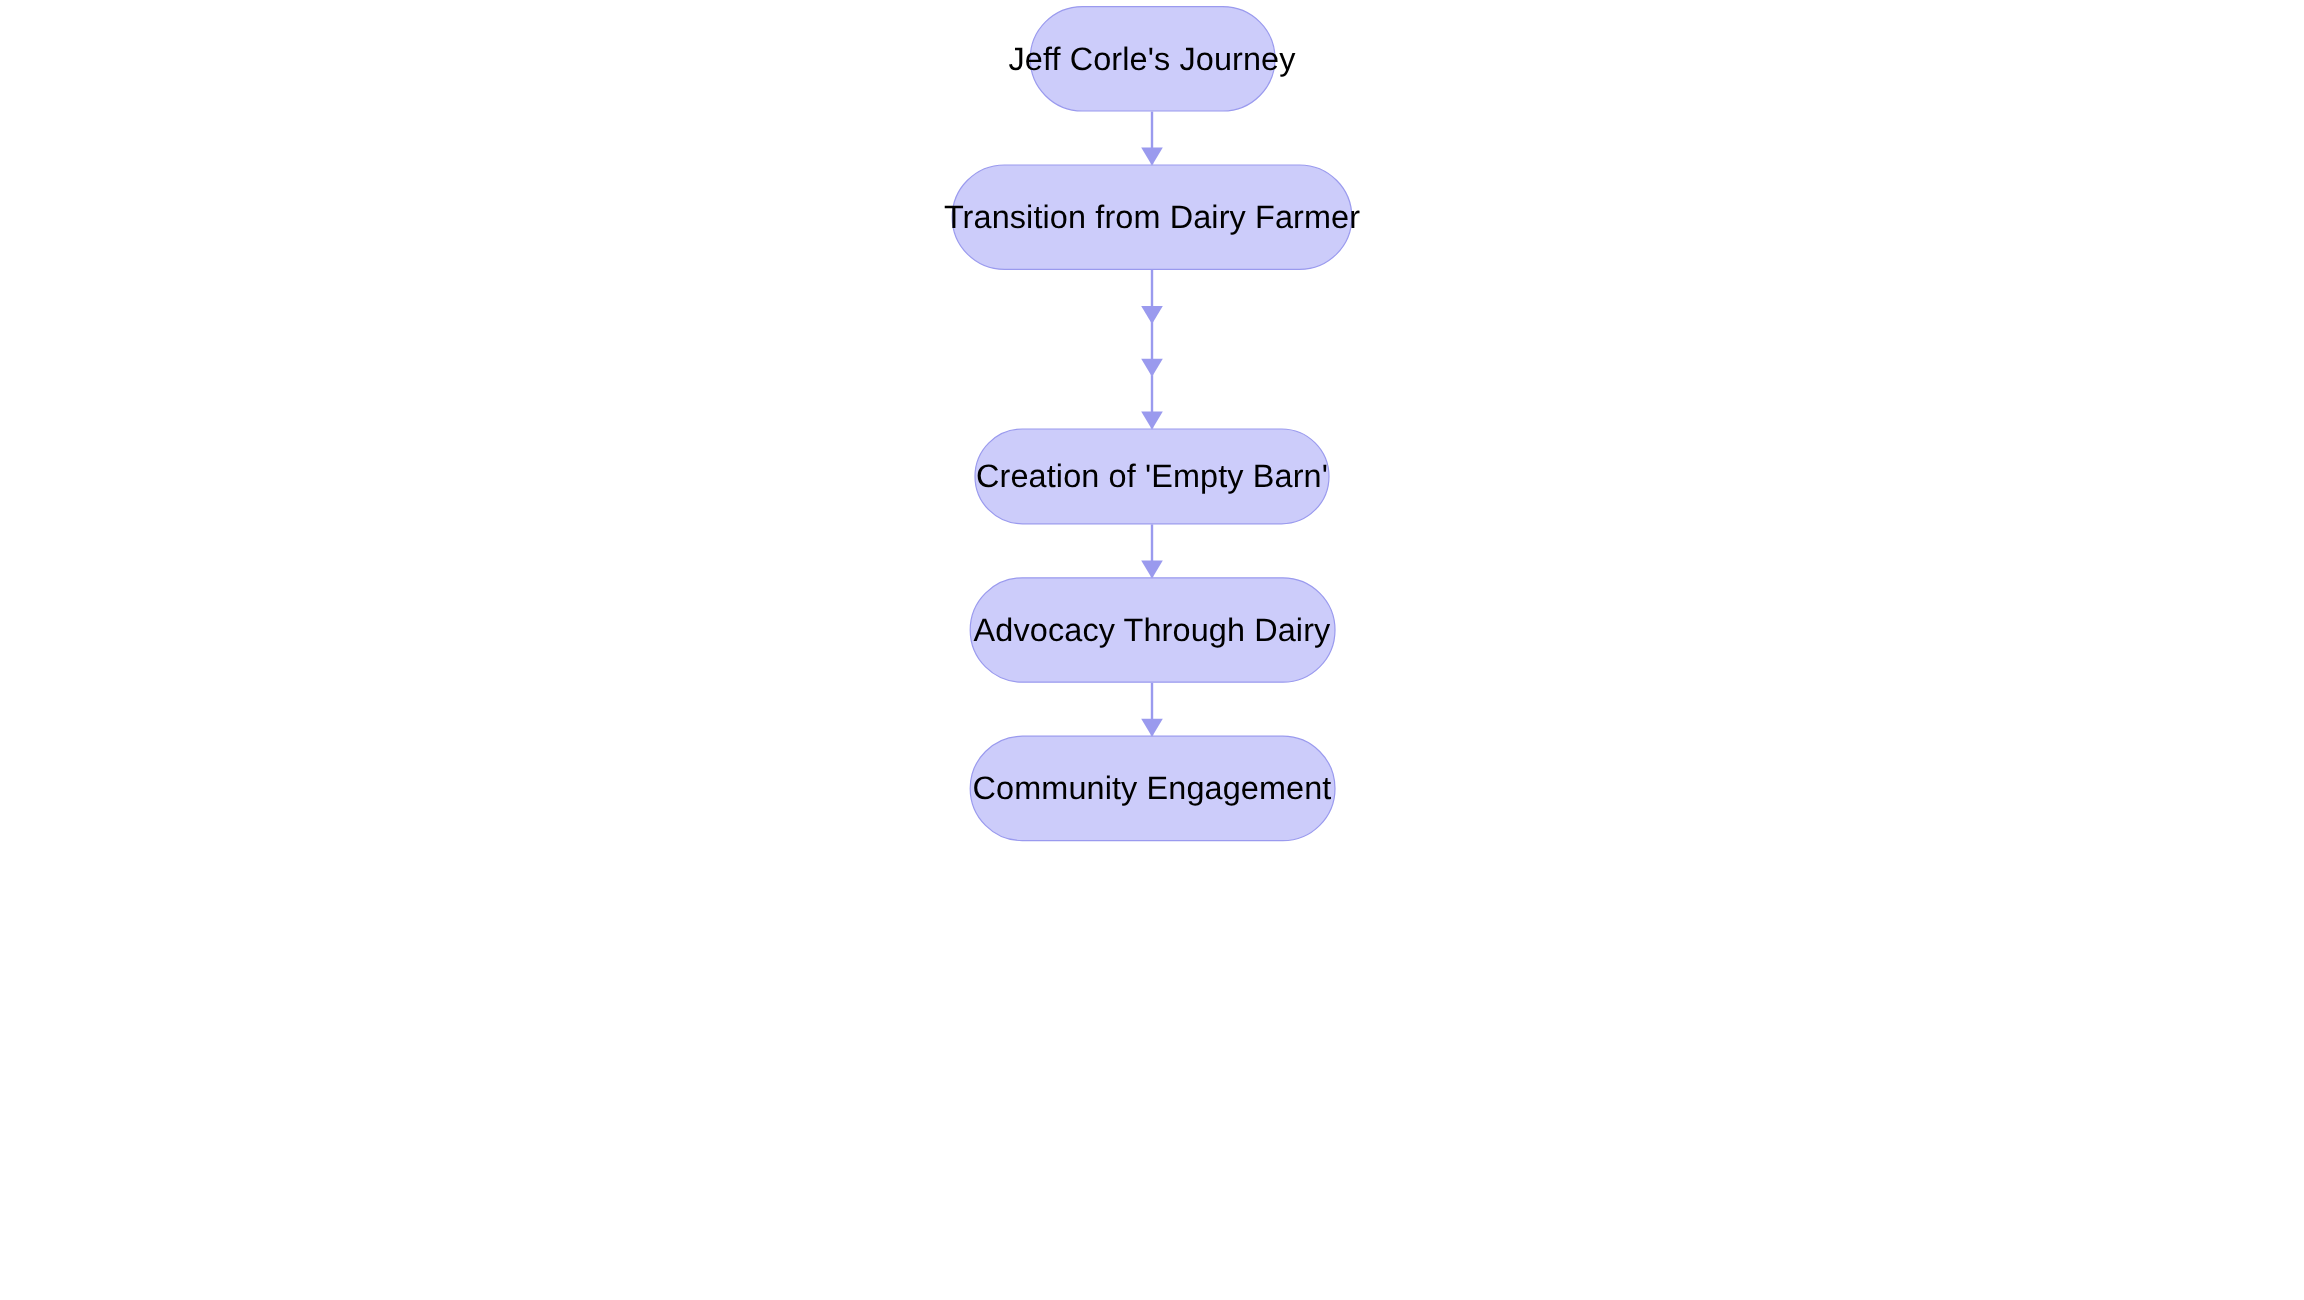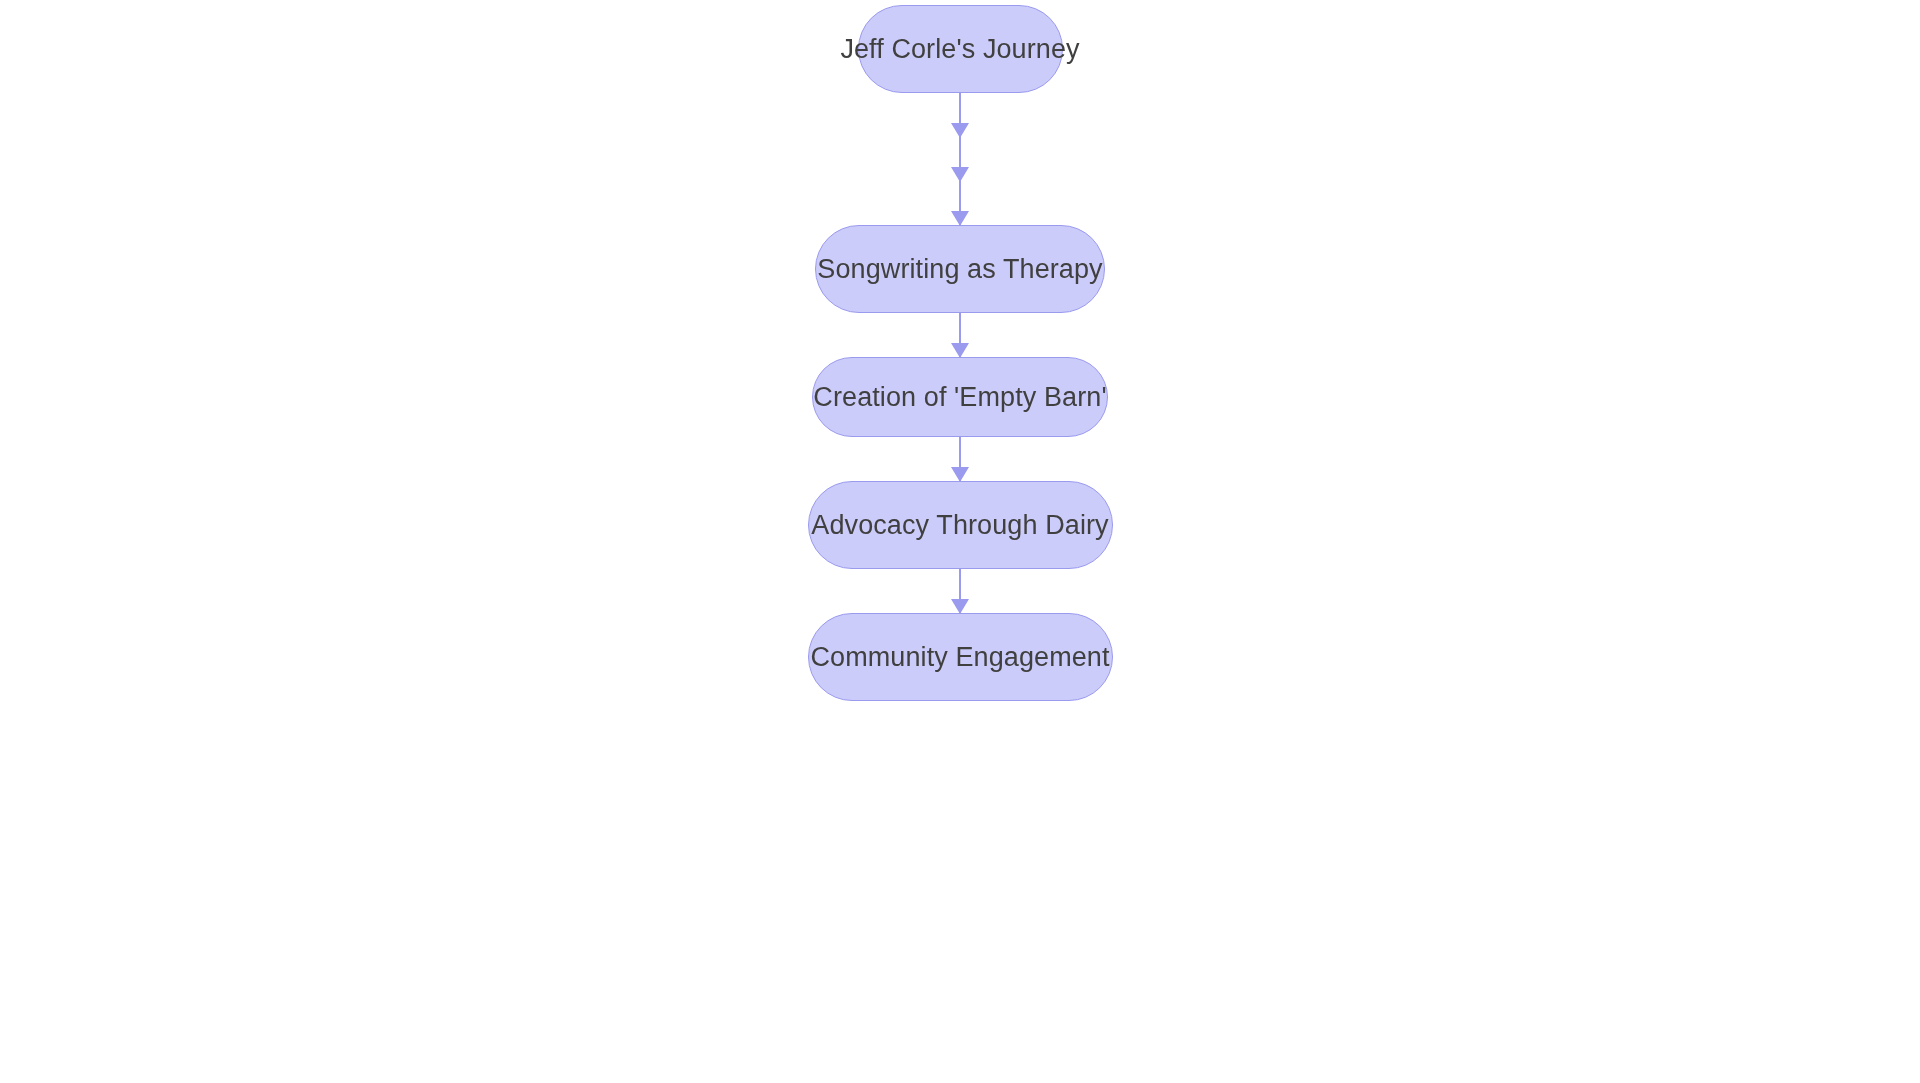--- a/index.html
+++ b/index.html
@@ -40,21 +40,21 @@
     color: #3333cc;
     font-size: 27px;
     font-weight: 400;
     letter-spacing: 0.1px;
     white-space: nowrap;
     line-height: 1;
   }
   .node-label {
     display: block;
     padding: 0 4px;
-    color: #404040;
+    color: #000000;
   }
   .connector {
     position: relative;
     width: 30px;
     display: flex;
     justify-content: center;
   }
   .connector .line {
     width: 2.6px;
     background: #9a9aee;
@@ -80,35 +80,35 @@
 
     <div class="node" style="width:205px;height:88px;margin-top:5px;">
       <span class="node-label">Jeff Corle's Journey</span>
     </div>
 
     <div class="connector" style="height:44px;">
       <div class="line"></div>
       <div class="head"></div>
     </div>
 
+    <div class="node" style="width:334px;height:88px;">
+      <span class="node-label">Transition from Dairy Farmer</span>
+    </div>
 
     <div class="connector" style="height:44px;">
       <div class="line"></div>
       <div class="head"></div>
     </div>
 
 
     <div class="connector" style="height:44px;">
       <div class="line"></div>
       <div class="head"></div>
     </div>
 
-    <div class="node" style="width:290px;height:88px;">
-      <span class="node-label">Songwriting as Therapy</span>
-    </div>
 
     <div class="connector" style="height:44px;">
       <div class="line"></div>
       <div class="head"></div>
     </div>
 
     <div class="node" style="width:296px;height:80px;">
       <span class="node-label">Creation of 'Empty Barn'</span>
     </div>
 

